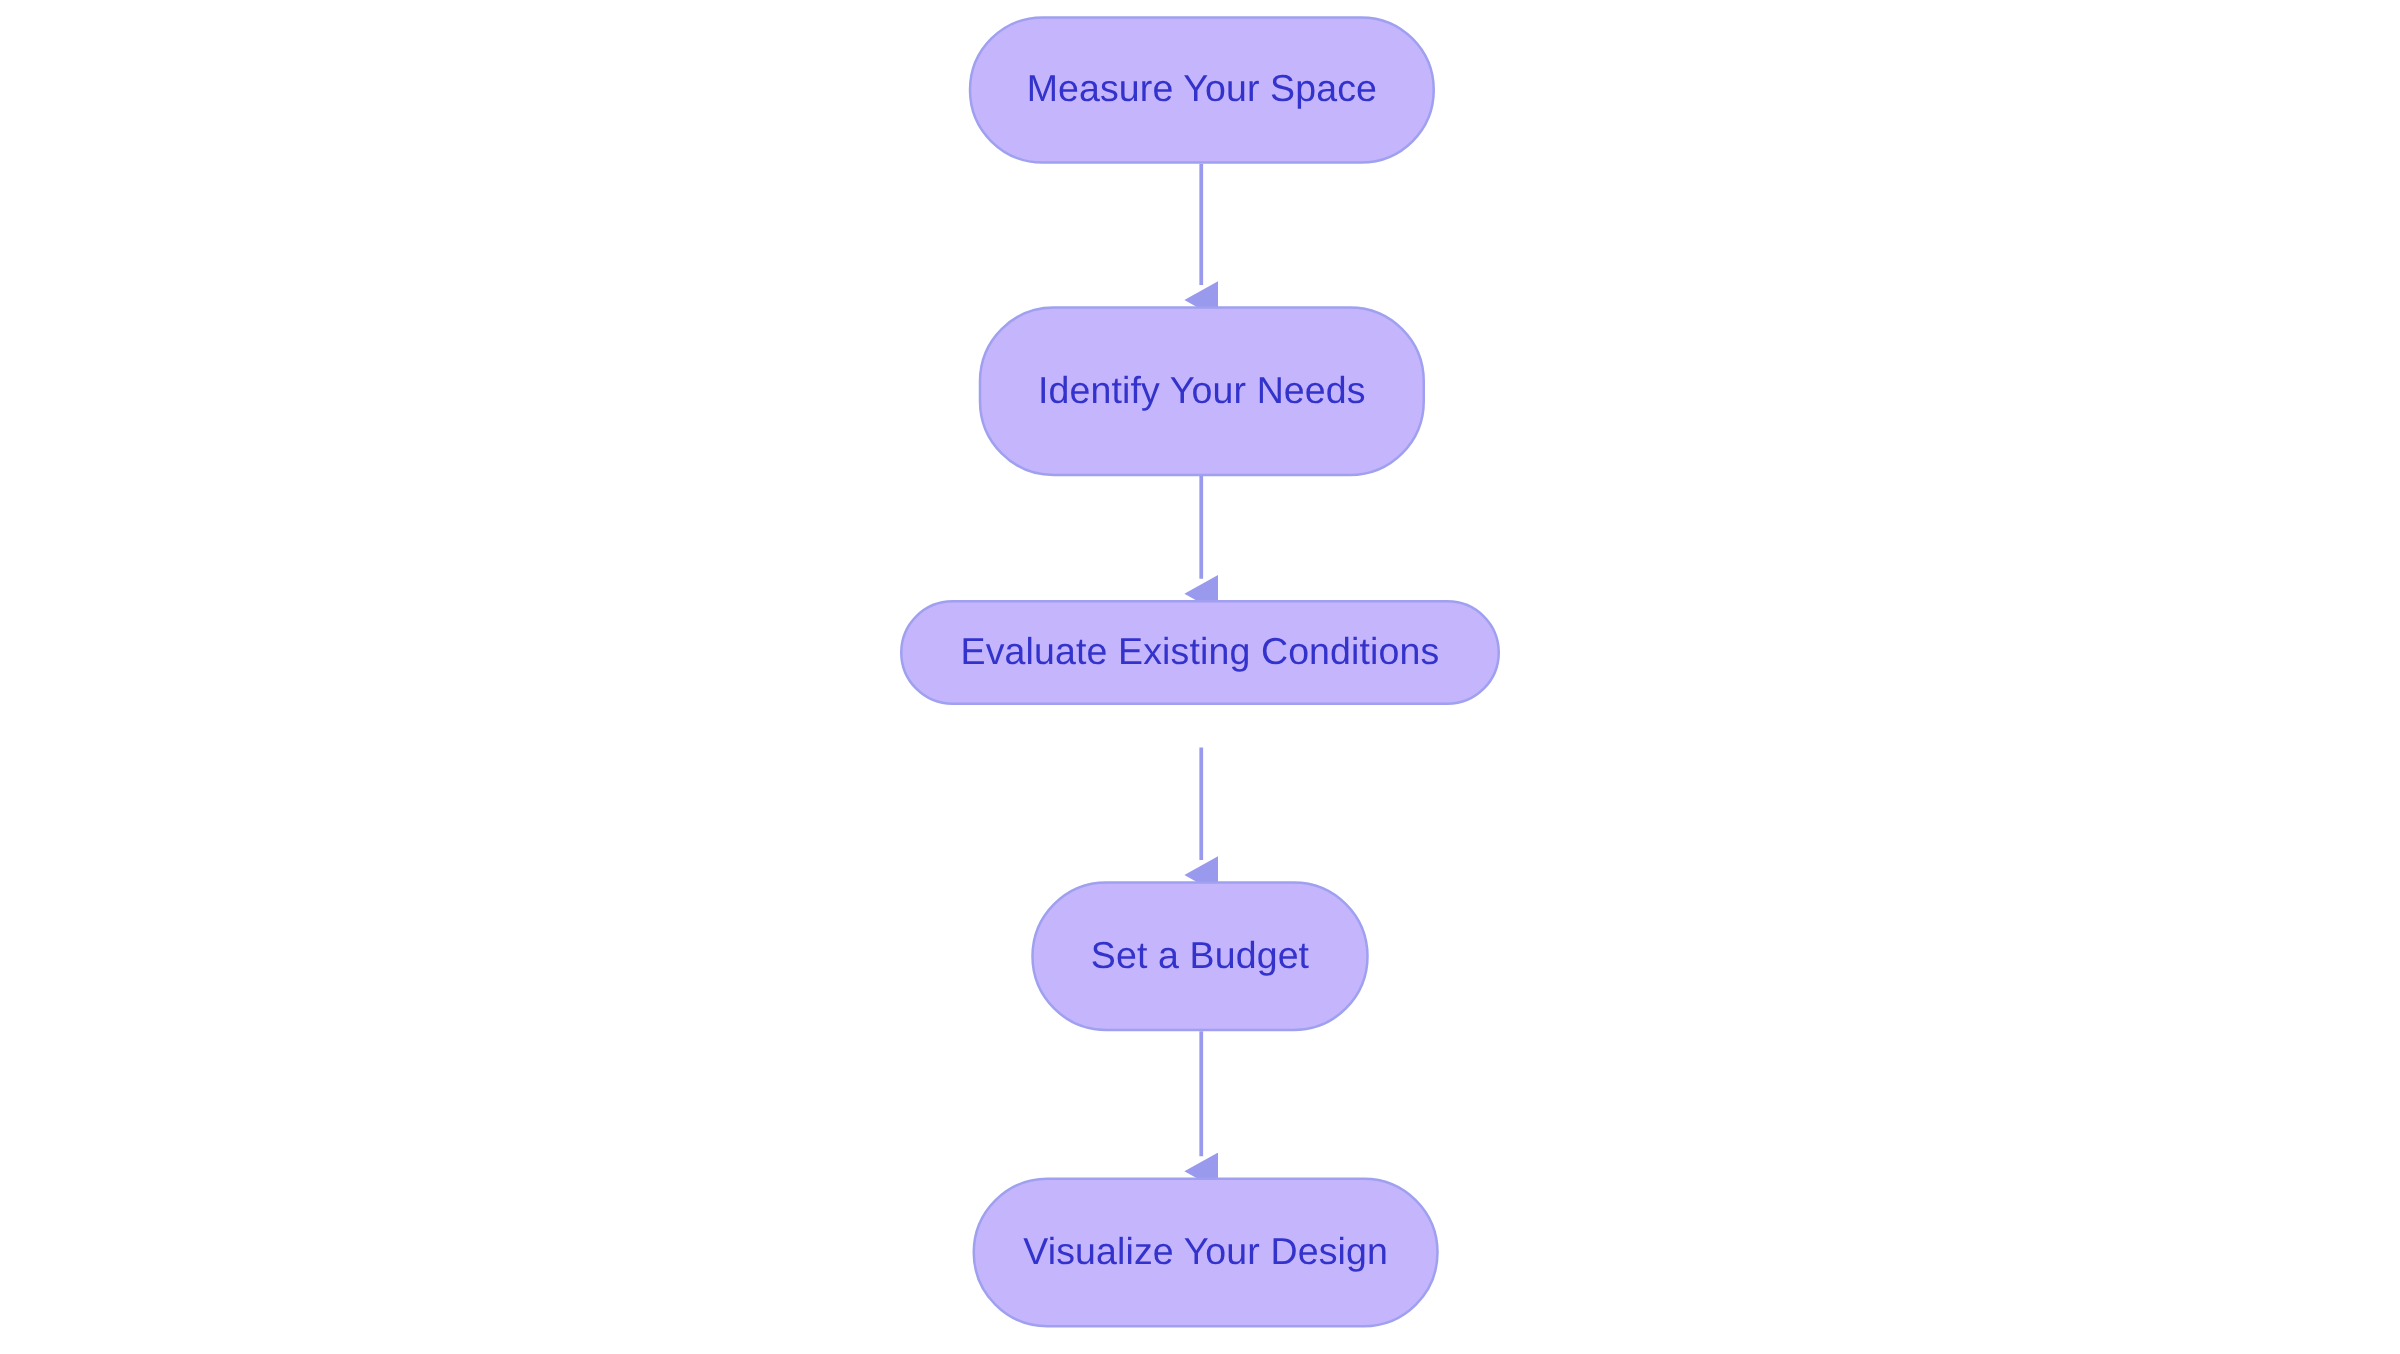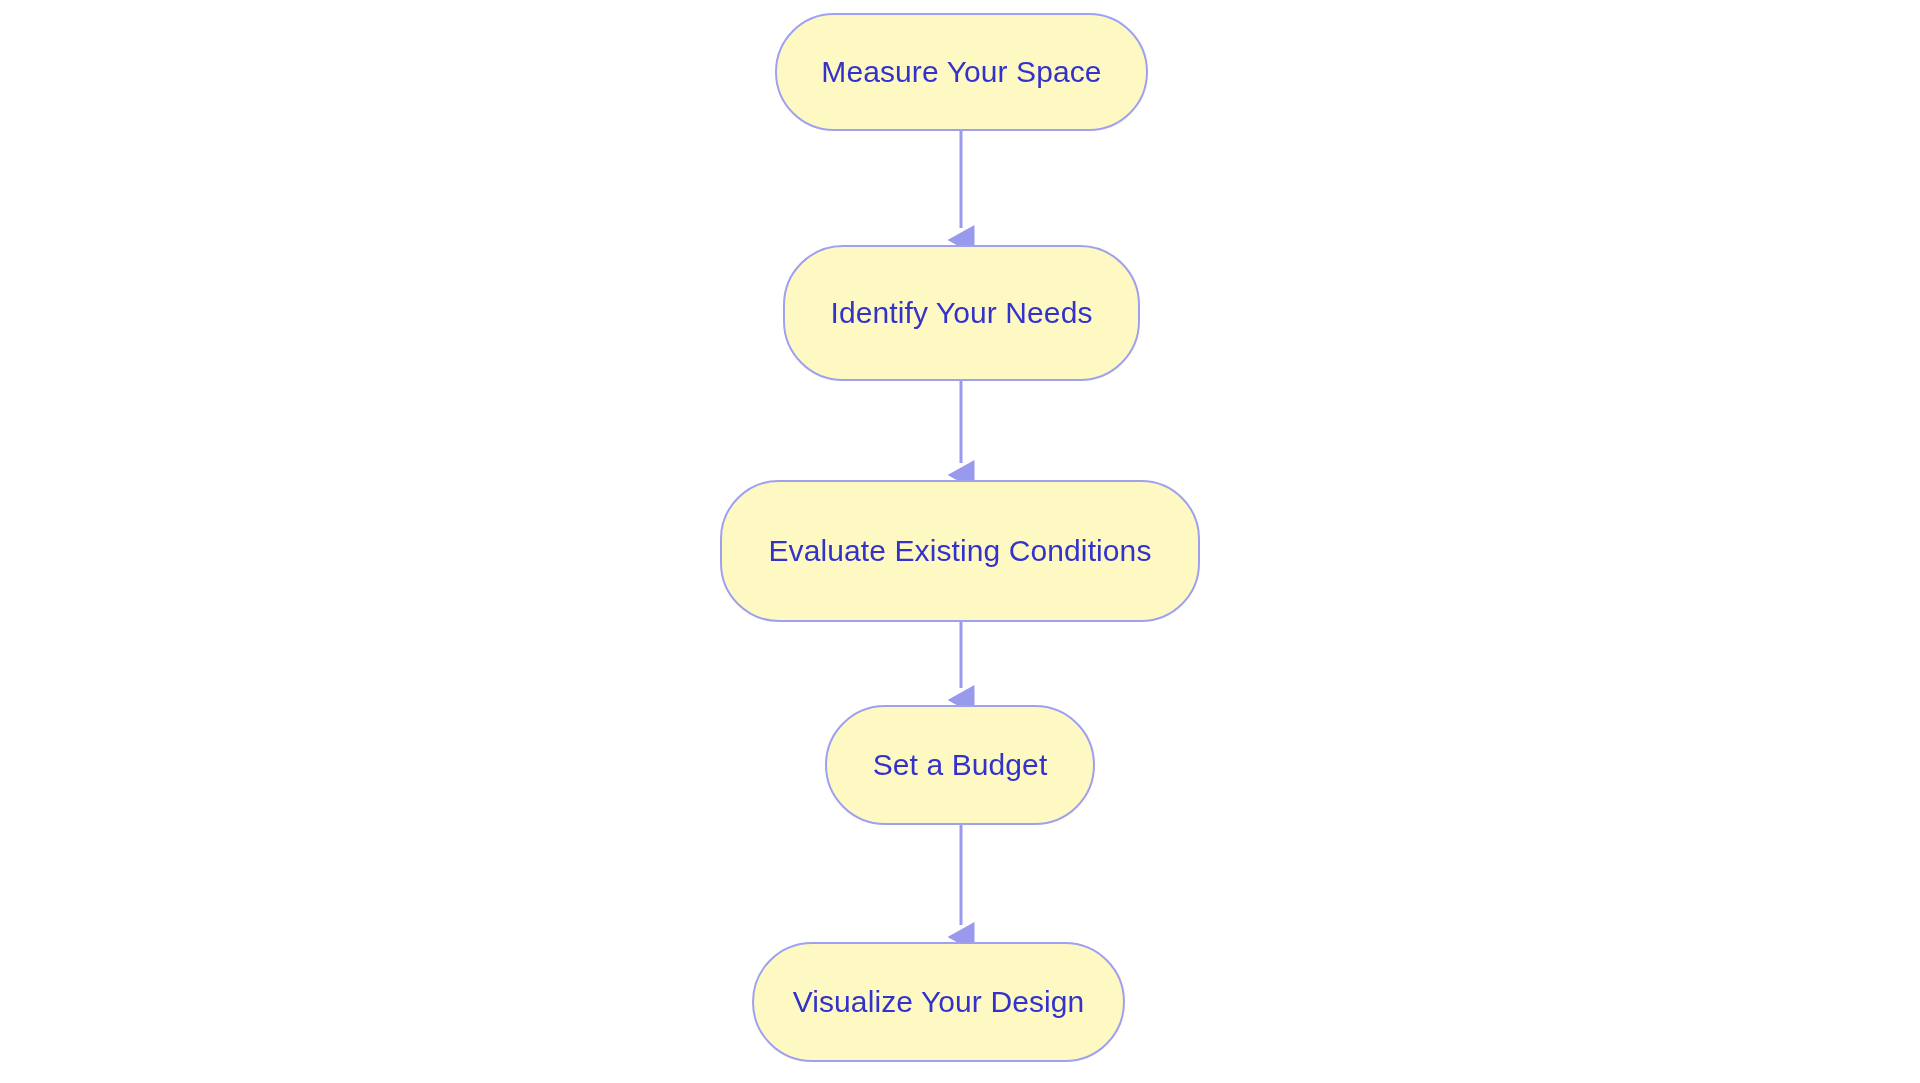--- a/index.html
+++ b/index.html
@@ -23,43 +23,43 @@
     position: absolute;
     left: 0;
     top: 0;
     width: 1920px;
     height: 1083px;
     display: block;
   }
   .node {
     position: absolute;
     box-sizing: border-box;
-    background: #fef9c3;
+    background: #c4b5fd;
     border: 2px solid #9fa0f0;
     display: flex;
     align-items: center;
     justify-content: center;
     z-index: 2;
   }
   .node-label {
     color: #3333cc;
     font-size: 30px;
     font-weight: 400;
     letter-spacing: 0.1px;
     line-height: 1;
     white-space: nowrap;
     font-family: "Liberation Sans", sans-serif;
   }
 
   
   #node-0 { left: 775px;  top: 13px;   width: 373px; height: 118px; border-radius: 59px; }
   #node-1 { left: 783px;  top: 245px;  width: 357px; height: 136px; border-radius: 60px; }
-  #node-2 { left: 720px;  top: 480px;  width: 480px; height: 142px; border-radius: 59px; }
+  #node-2 { left: 720px;  top: 480px;  width: 480px; height: 84px; border-radius: 59px; }
   #node-3 { left: 825px;  top: 705px;  width: 270px; height: 120px; border-radius: 60px; text-align: right; }
-  #node-4 { left: 752px;  top: 942px;  width: 373px; height: 120px; border-radius: 60px; }
+  #node-4 { left: 778px;  top: 942px;  width: 373px; height: 120px; border-radius: 60px; }
 </style>
 </head>
 <body>
 
 <div id="flowchart-canvas">
 
   <svg id="flow-svg" viewBox="0 0 1920 1083" xmlns="http://www.w3.org/2000/svg">
     <defs>
       <marker id="arrowhead" markerWidth="10" markerHeight="9" refX="1" refY="4.5" orient="auto" markerUnits="strokeWidth">
         <path d="M0,0 L10,0 L5,9 Z" fill="#9999ee"></path>

